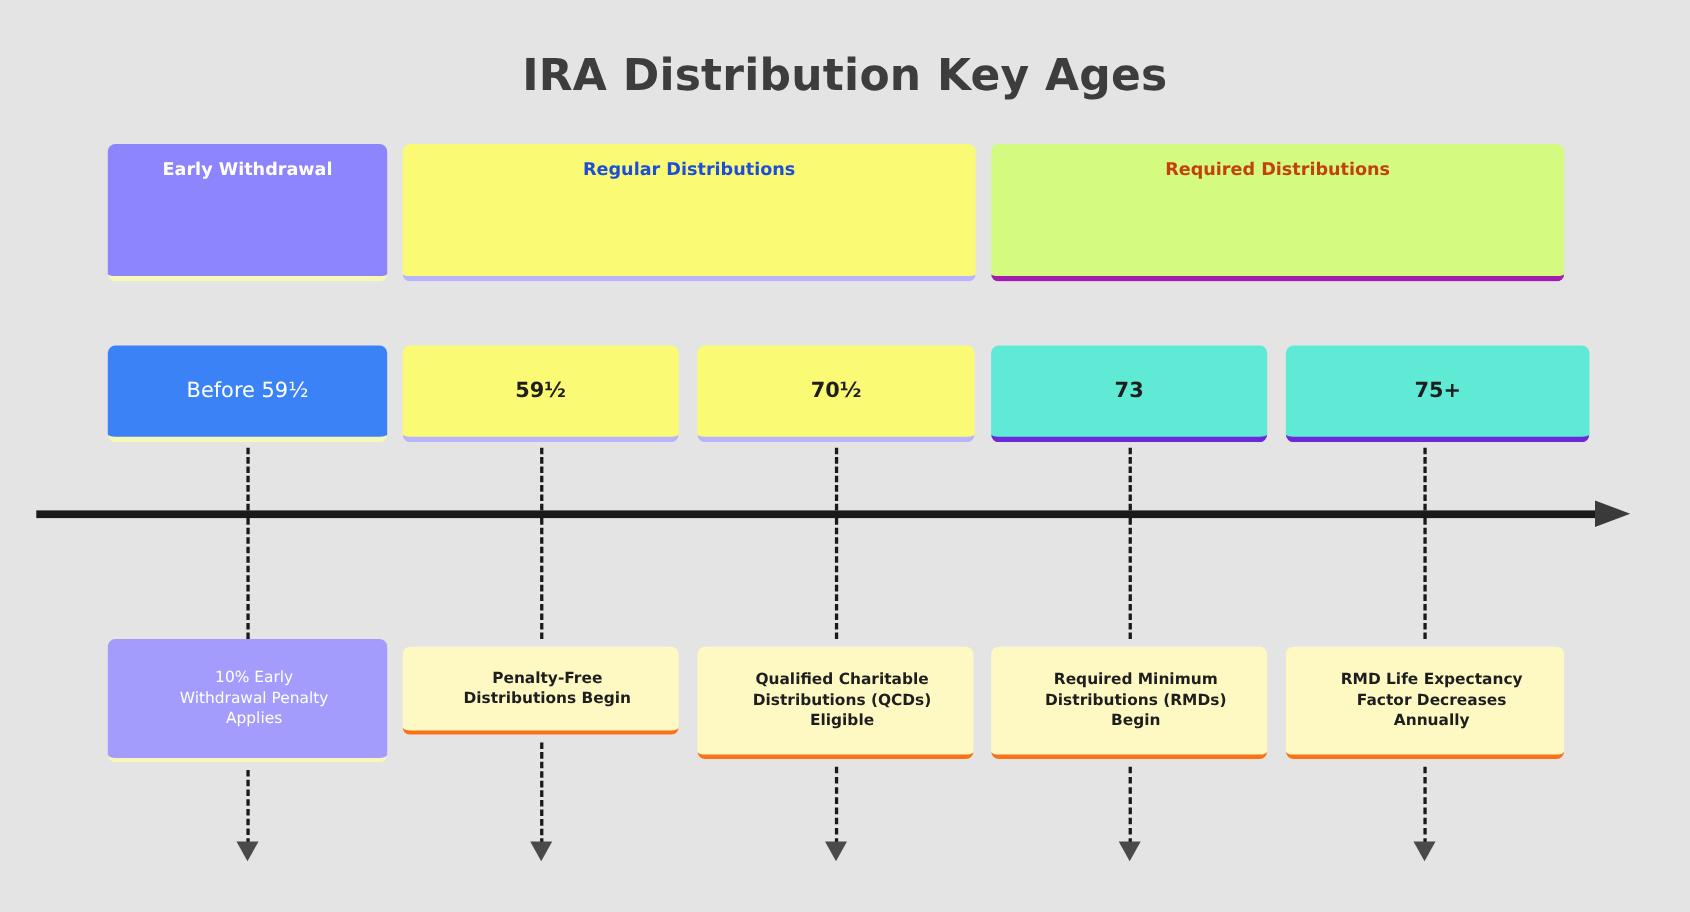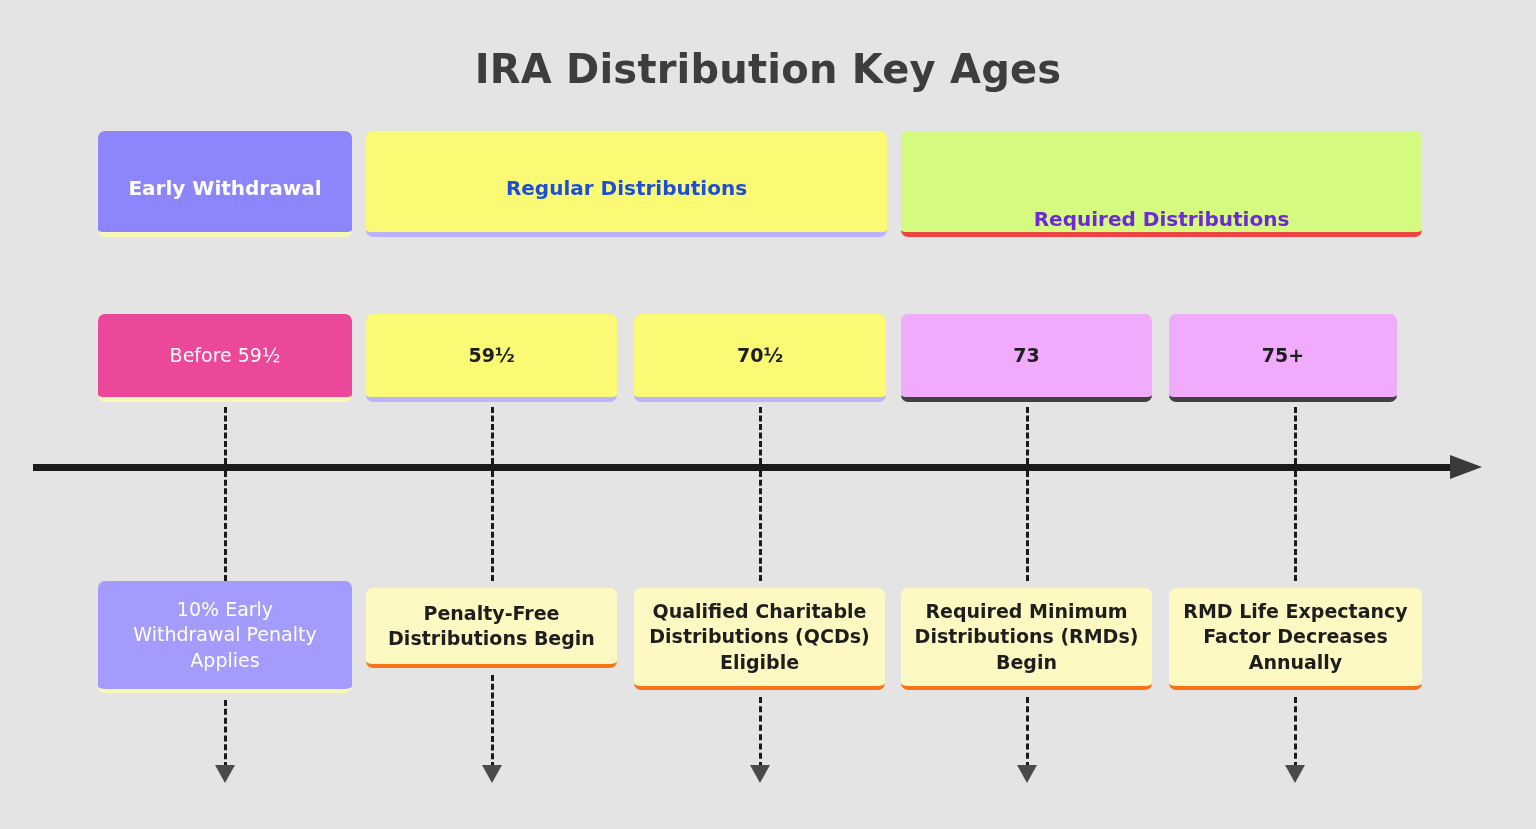--- a/index.html
+++ b/index.html
@@ -40,72 +40,72 @@
     display: flex;
     align-items: center;
     justify-content: center;
     text-align: center;
     line-height: 1.32;
   }
   .box .txt { display: block; width: 100%; padding: 0 10px; box-sizing: border-box; }
 
   
   .phase {
-    height: 106px;
-    font-size: 20px;
+    height: 125px;
+    font-size: 16px;
     font-weight: bold;
     align-items: flex-start;
-    padding-top: 44px;
+    padding-top: 12px;
   }
   .phase.purple {
     background: #8d85fc;
     color: #ffffff;
     border-bottom: 5px solid #f7f8b8;
     border-radius: 7px;
   }
   .phase.yellow {
     background: #fafa74;
     color: #1d4ed8;
     border-bottom: 5px solid #b9b4fb;
   }
   .phase.green {
     background: #d5fa80;
-    color: #6d28d9;
-    border-bottom: 5px solid #ef4444;
-    align-items: flex-end;
+    color: #c2410c;
+    border-bottom: 5px solid #a21caf;
   }
 
   
   .age {
     height: 88px;
     font-size: 19px;
     font-weight: bold;
   }
   .age.purple {
-    background: #ec4899;
+    background: #3b82f6;
     color: #ffffff;
     border-bottom: 5px solid #f7f8b8;
     font-weight: normal;
   }
   .age.yellow {
     background: #fafa74;
     color: #1e1e1e;
     border-bottom: 5px solid #b9b4fb;
   }
   .age.green {
-    background: #f0abfc;
+    background: #5eead4;
     color: #1e1e1e;
-    border-bottom: 5px solid #404040;
+    border-bottom: 5px solid #6d28d9;
   }
 
   
   .desc {
-    font-size: 19px;
+    font-size: 14px;
     font-weight: bold;
     align-items: center;
+    padding-left: 12px;
   }
   .desc.purple {
     background: #a49cfc;
     color: #ffffff;
     border-bottom: 4px solid #f7f8b8;
     font-weight: normal;
   }
   .desc.yellow {
     background: #fef9c3;
     color: #1e1e1e;
@@ -169,21 +169,21 @@
   </div>
   <div class="box age yellow" style="left:366px; top:314px; width:251px;">
     <span class="txt">59½</span>
   </div>
   <div class="box age yellow" style="left:634px; top:314px; width:252px;">
     <span class="txt">70½</span>
   </div>
   <div class="box age green" style="left:901px; top:314px; width:251px;">
     <span class="txt">73</span>
   </div>
-  <div class="box age green" style="left:1169px; top:314px; width:228px;">
+  <div class="box age green" style="left:1169px; top:314px; width:276px;">
     <span class="txt">75+</span>
   </div>
 
   <div class="dash" style="left:224px; top:407px; height:57px;"></div>
   <div class="dash" style="left:491px; top:407px; height:57px;"></div>
   <div class="dash" style="left:759px; top:407px; height:57px;"></div>
   <div class="dash" style="left:1026px; top:407px; height:57px;"></div>
   <div class="dash" style="left:1294px; top:407px; height:57px;"></div>
 
   <div class="axis-line"></div>

